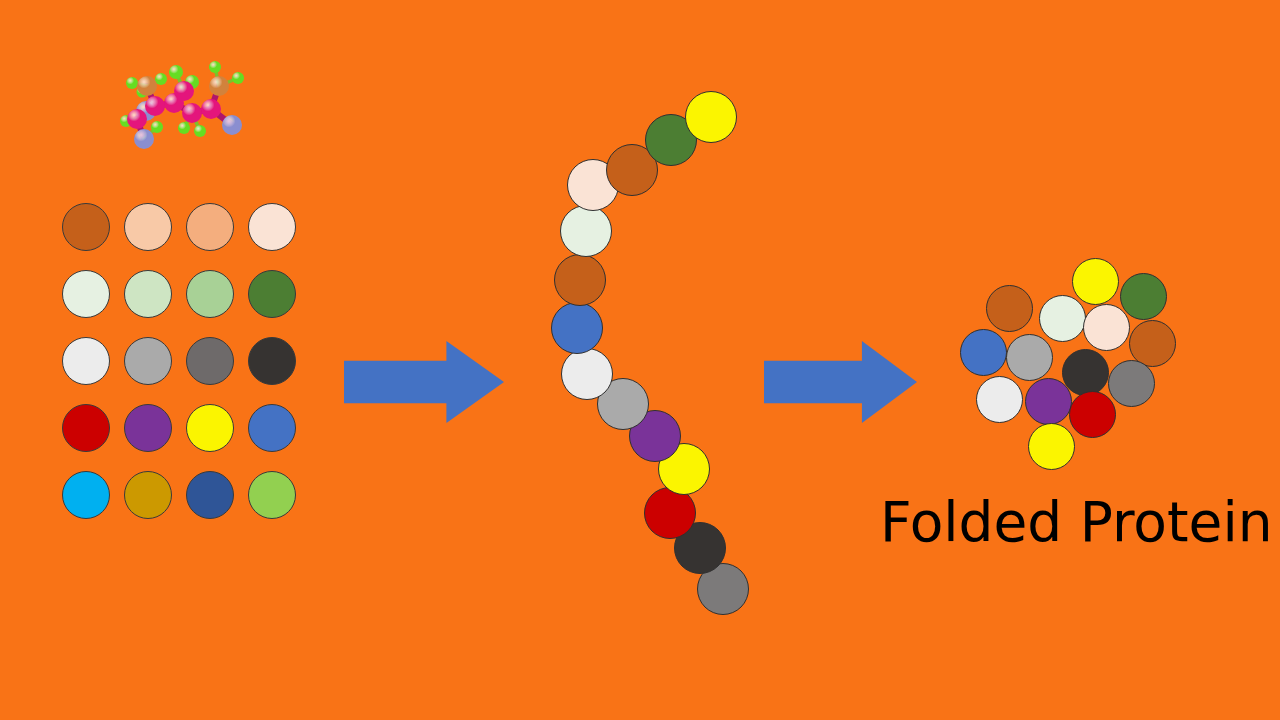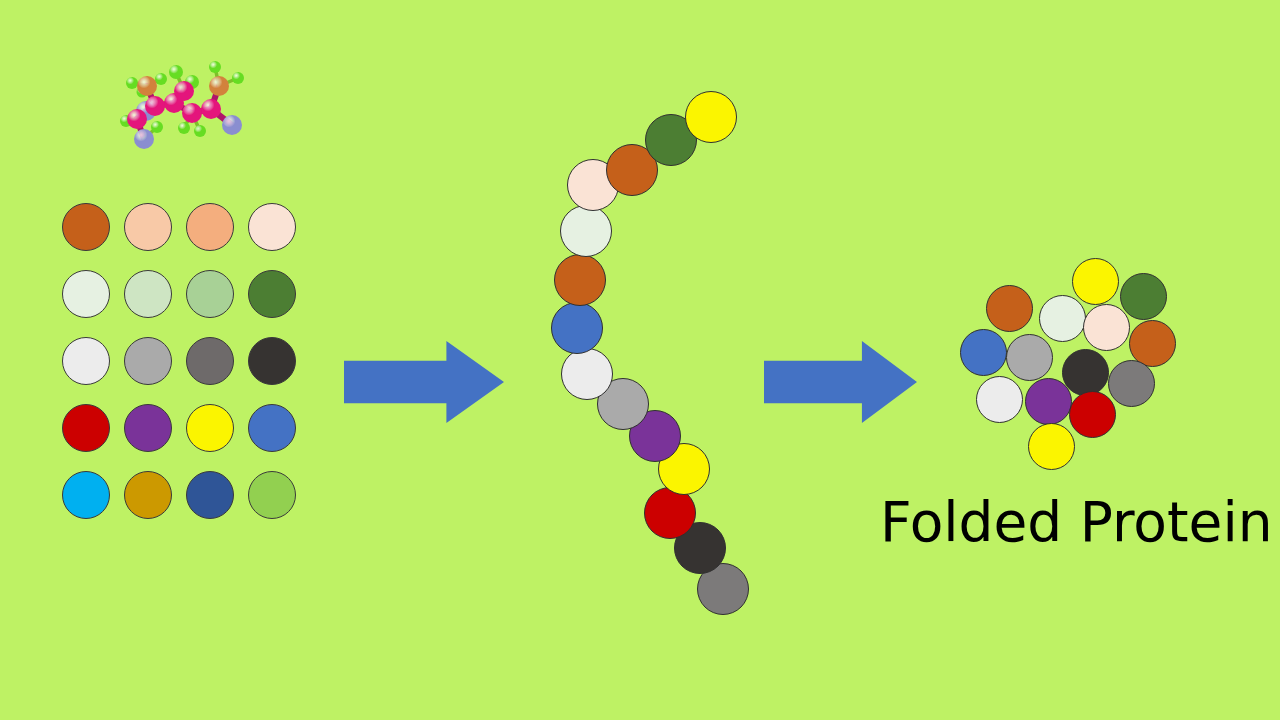--- a/index.html
+++ b/index.html
@@ -8,21 +8,21 @@
     padding: 0;
     background: #ffffff;
   }
   body {
     font-family: "Liberation Sans", sans-serif;
   }
   #stage {
     position: relative;
     width: 1280px;
     height: 720px;
-    background: #bef264;
+    background: #f97316;
     overflow: hidden;
   }
   .layer {
     position: absolute;
     top: 0;
     left: 0;
     width: 1280px;
     height: 720px;
   }
   .bead {

